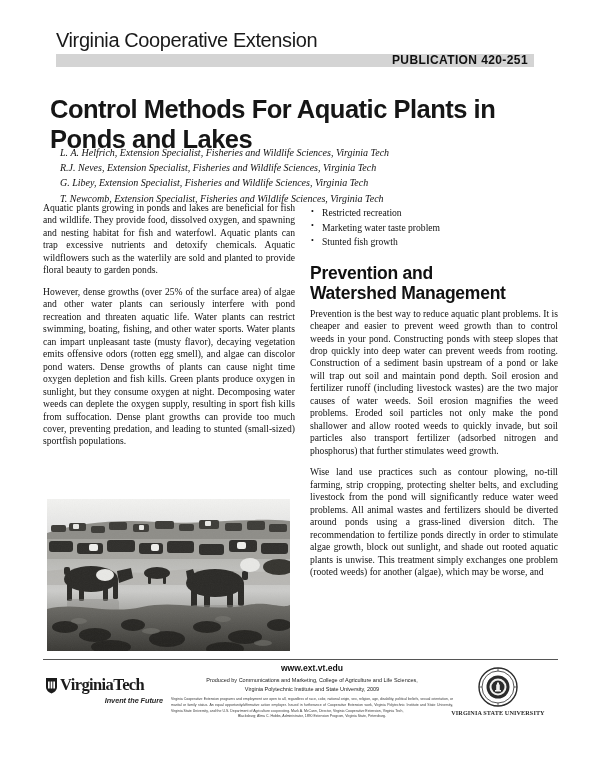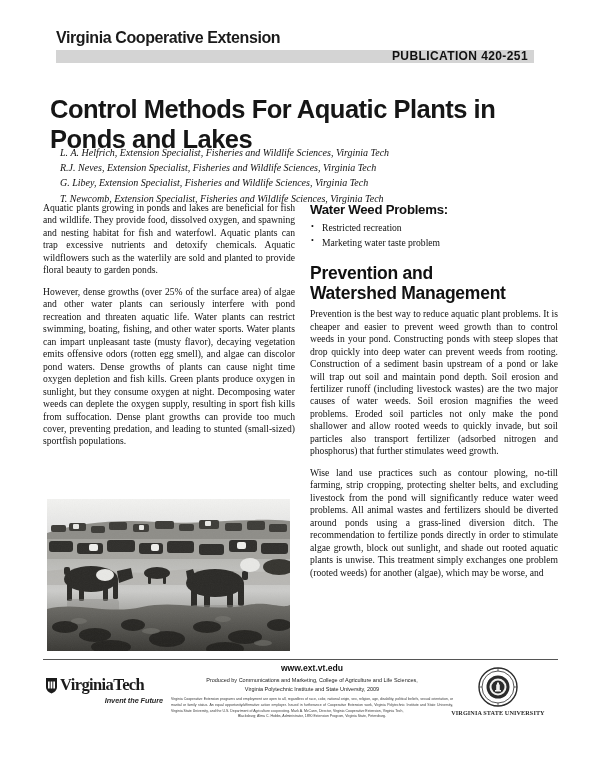--- a/index.html
+++ b/index.html
@@ -24,22 +24,22 @@
 
   
   .masthead {
     position: absolute;
     left: 56px;
     top: 30px;
     width: 478px;
   }
   .vce-wordmark {
     font-family: "Liberation Sans", sans-serif;
-    font-weight: bold;
-    font-size: 16px;
+    font-weight: normal;
+    font-size: 20px;
     letter-spacing: -0.4px;
     color: #1a1a1a;
     line-height: 1.05;
     white-space: nowrap;
   }
   .pub-band {
     margin-top: 3px;
     height: 13px;
     background: #d4d4d4;
     position: relative;
@@ -406,25 +406,25 @@
         <ellipse cx="104" cy="132" rx="9" ry="3"></ellipse>
         <ellipse cx="176" cy="120" rx="8" ry="3"></ellipse>
         <ellipse cx="216" cy="144" rx="9" ry="3"></ellipse>
       </g>
       <rect x="0" y="0" width="243" height="152" filter="url(#rough)" fill="#888" opacity="0.18"></rect>
     </svg>
   </div>
 
   <div class="col col-right">
 
-    <h2 class="sec-head">Water Weed Problems:</h2>
 
     <ul class="weed-list">
       <li>Restricted recreation</li>
       <li>Marketing water taste problem</li>
+      <li>Stunted fish growth</li>
     </ul>
 
     <h2 class="sec-head big">
       <span>Prevention and</span><br>
       <span>Watershed Management</span>
     </h2>
 
     <p>Prevention is the best way to reduce aquatic plant problems. It is cheaper and easier to prevent weed growth than to control weeds in your pond. Constructing ponds with steep slopes that drop quickly into deep water can prevent weeds from rooting. Construction of a sediment basin upstream of a pond or lake will trap out soil and maintain pond depth. Soil erosion and fertilizer runoff (including livestock wastes) are the two major causes of water weeds. Soil erosion magnifies the weed problems. Eroded soil particles not only make the pond shallower and allow rooted weeds to quickly invade, but soil particles also transport fertilizer (adsorbed nitrogen and phosphorus) that further stimulates weed growth.</p>
     <p>Wise land use practices such as contour plowing, no-till farming, strip cropping, protecting shelter belts, and excluding livestock from the pond will significantly reduce water weed problems. All animal wastes and fertilizers should be diverted around ponds using a grass-lined diversion ditch. The recommendation to fertilize ponds directly in order to stimulate algae growth, block out sunlight, and shade out rooted aquatic plants is unwise. This treatment simply exchanges one problem (rooted weeds) for another (algae), which may be worse, and</p>
   </div>

